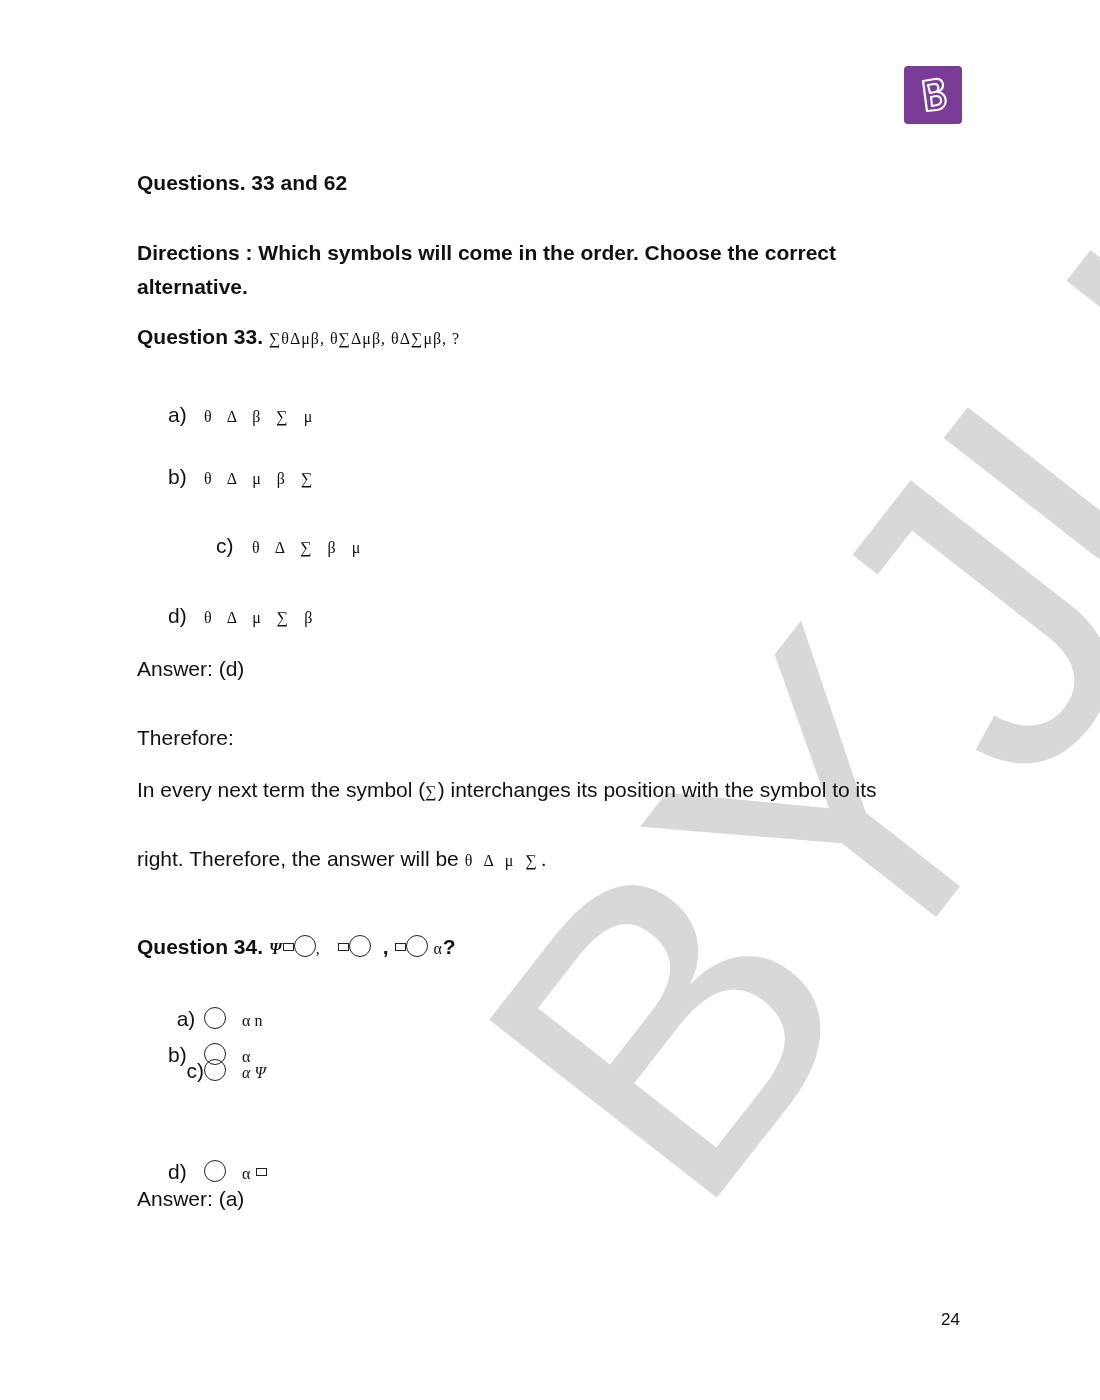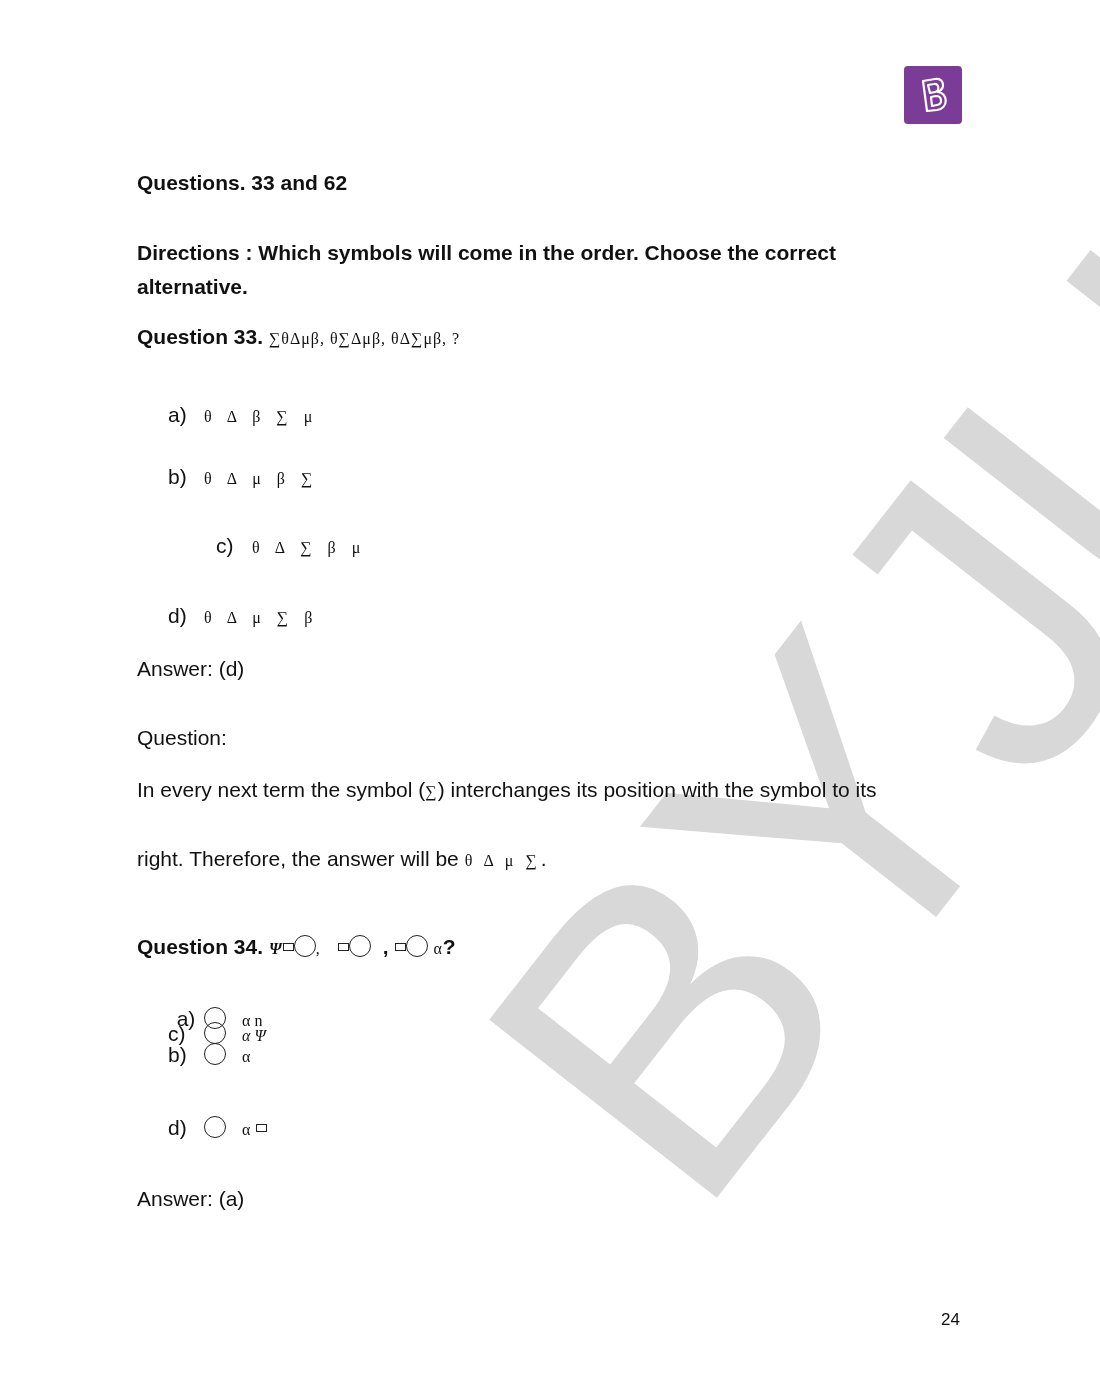--- a/index.html
+++ b/index.html
@@ -54,21 +54,21 @@
     <span class="lbl">b)</span><span class="sym">θ Δ μ β ∑</span>
   </div>
   <div class="opt" style="top:534px;margin-left:48px;">
     <span class="lbl">c)</span><span class="sym">θ Δ ∑ β μ</span>
   </div>
   <div class="opt" style="top:604px;">
     <span class="lbl">d)</span><span class="sym">θ Δ μ ∑ β</span>
   </div>
 
   <div class="line" style="top:657px;">Answer: (d)</div>
-  <div class="line" style="top:726px;">Question:</div>
+  <div class="line" style="top:726px;">Therefore:</div>
 
   <div class="line" style="top:778px;">
     <span>In every next term the symbol (</span><span class="sym">∑</span><span>) interchanges its position with the symbol to its</span>
   </div>
   <div class="line" style="top:847px;">
     <span>right. Therefore, the answer will be</span>
     <span class="sym" style="letter-spacing:4px;">θ Δ μ ∑</span><span>.</span>
   </div>
 
   <div class="line" style="top:935px;">
@@ -79,24 +79,24 @@
     <span class="sq"></span><span class="circle"></span>
     <span class="sym">α</span><span class="bold">?</span>
   </div>
 
   <div class="opt o34" style="top:1007px;text-align:center;">
     <span class="lbl">a)</span><span class="circle"></span><span class="sym" style="letter-spacing:0;">α n</span>
   </div>
   <div class="opt o34" style="top:1043px;">
     <span class="lbl">b)</span><span class="circle"></span><span class="sym" style="letter-spacing:0;">α</span>
   </div>
-  <div class="opt o34" style="top:1022px;">
+  <div class="opt o34" style="top:1059px;text-align:right;">
     <span class="lbl">c)</span><span class="circle"></span><span class="sym" style="letter-spacing:0;font-style:italic;">α Ψ</span>
   </div>
-  <div class="opt o34" style="top:1116px;">
+  <div class="opt o34" style="top:1160px;">
     <span class="lbl">d)</span><span class="circle"></span><span class="sym" style="letter-spacing:0;">α</span>
     <span class="sq"></span>
   </div>
 
   <div class="line" style="top:1187px;">Answer: (a)</div>
 
   <div class="pagenum">24</div>
 </div>
 
 </body></html>

